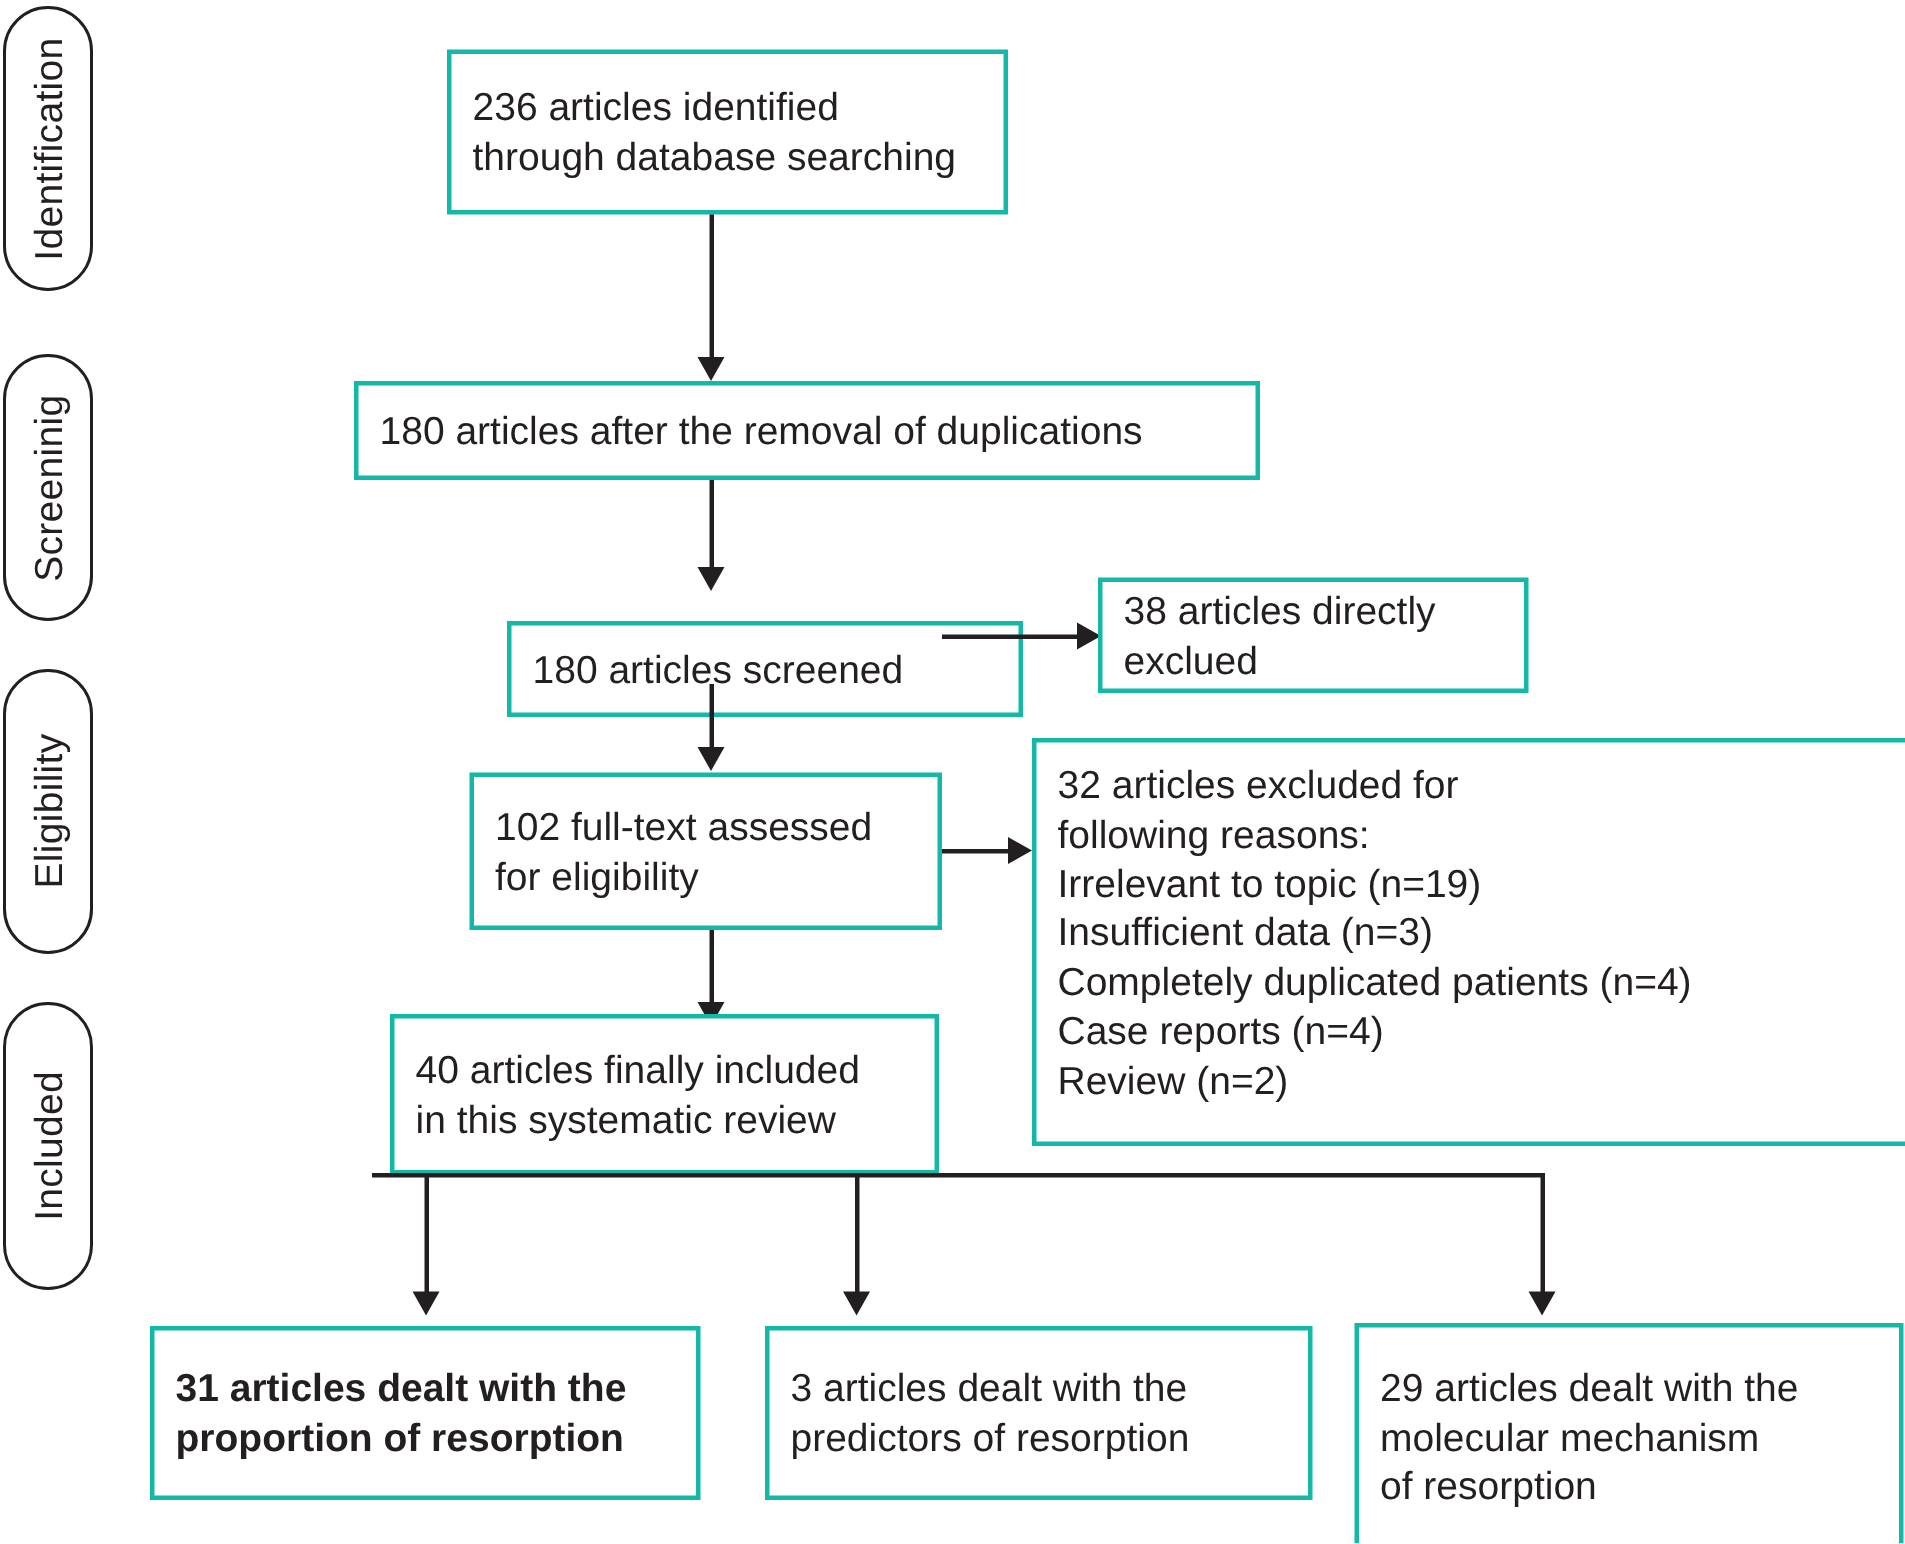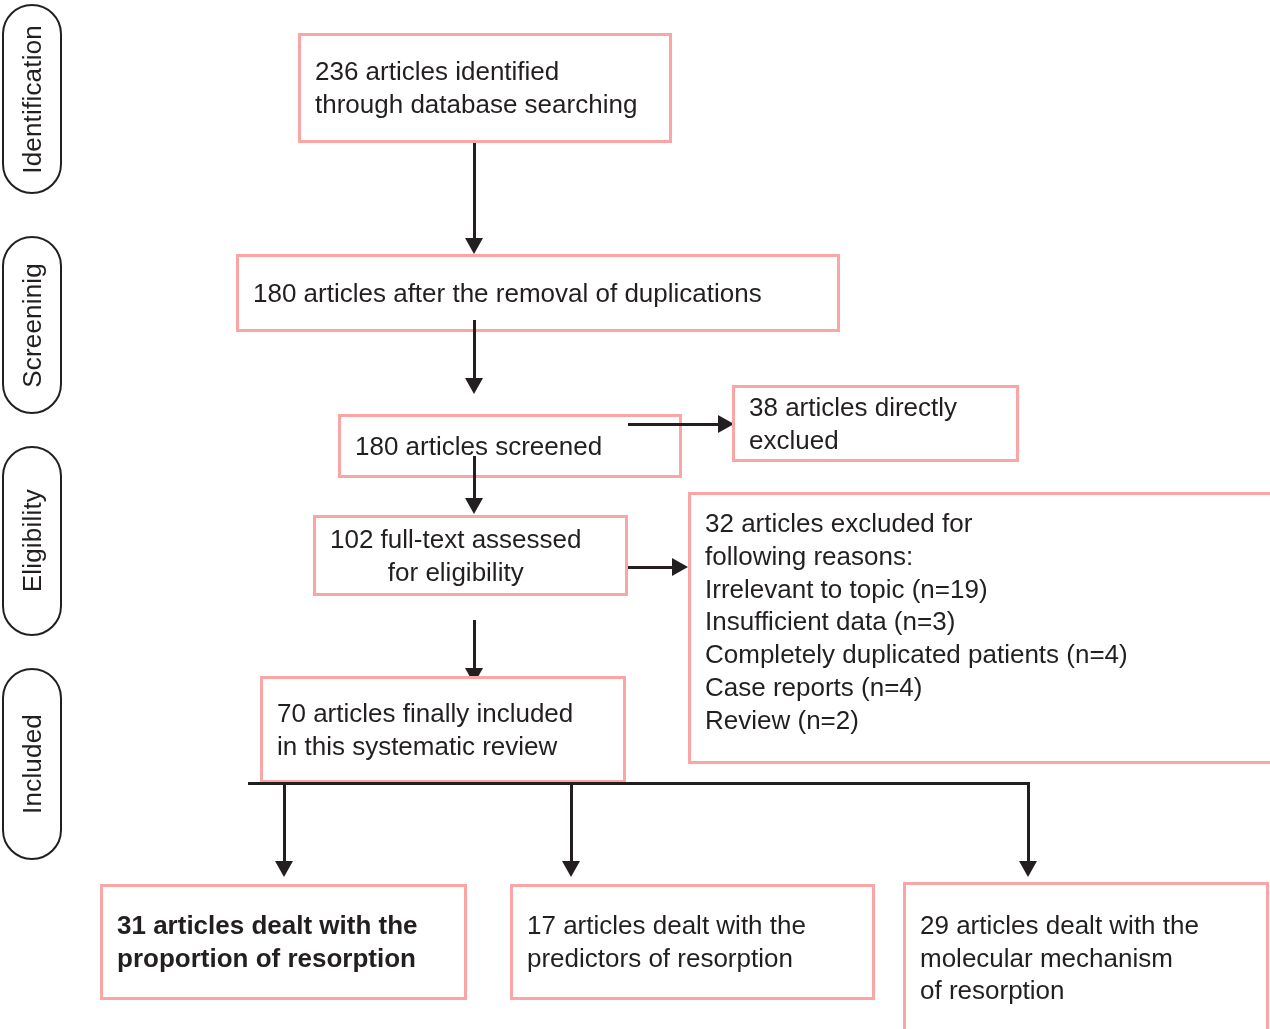--- a/index.html
+++ b/index.html
@@ -39,21 +39,21 @@
     font-size: 26px;
     letter-spacing: 0.2px;
     line-height: 1;
     color: #231f20;
   }
 
   
   .flow-box {
     position: absolute;
     box-sizing: border-box;
-    border: 3px solid #fca5a5;
+    border: 3px solid #14b8a6;
     background: #ffffff;
     display: flex;
     align-items: center;
     padding: 6px 14px;
   }
   .flow-box .box-text {
     font-size: 26px;
     line-height: 1.26;
     color: #231f20;
     white-space: pre-line;
@@ -109,21 +109,21 @@
   </div>
 
   <div class="flow-box" style="left:298px; top:33px; width:374px; height:110px;">
     <span class="box-text">236 articles identified
 through database searching</span>
   </div>
 
   <div class="conn conn-v" style="left:473px; top:143px; height:100px;"></div>
   <div class="arrow-down" style="left:465px; top:238px;"></div>
 
-  <div class="flow-box" style="left:236px; top:254px; width:604px; height:78px;">
+  <div class="flow-box" style="left:236px; top:254px; width:604px; height:66px;">
     <span class="box-text">180 articles after the removal of duplications</span>
   </div>
 
   <div class="conn conn-v" style="left:473px; top:320px; height:64px;"></div>
   <div class="arrow-down" style="left:465px; top:378px;"></div>
 
   <div class="flow-box" style="left:338px; top:392px; width:344px; height:64px;margin-top:22px;">
     <span class="box-text">180 articles screened</span>
   </div>
 
@@ -131,21 +131,21 @@
   <div class="arrow-right" style="left:718px; top:415px;"></div>
 
   <div class="flow-box" style="left:732px; top:385px; width:287px; height:77px;">
     <span class="box-text">38 articles directly
 exclued</span>
   </div>
 
   <div class="conn conn-v" style="left:473px; top:456px; height:50px;"></div>
   <div class="arrow-down" style="left:465px; top:498px;"></div>
 
-  <div class="flow-box" style="left:313px; top:515px; width:315px; height:81px;text-align:center;">
+  <div class="flow-box" style="left:313px; top:515px; width:315px; height:105px;">
     <span class="box-text">102 full-text assessed
 for eligibility</span>
   </div>
 
   <div class="conn conn-h" style="left:628px; top:566px; width:50px;"></div>
   <div class="arrow-right" style="left:672px; top:558px;"></div>
 
   <div class="flow-box top-align" style="left:688px; top:492px; width:592px; height:272px;">
     <span class="box-text">32 articles excluded for
 following reasons:
@@ -153,42 +153,42 @@
 Insufficient data (n=3)
 Completely duplicated patients (n=4)
 Case reports (n=4)
 Review (n=2)</span>
   </div>
 
   <div class="conn conn-v" style="left:473px; top:620px; height:58px;"></div>
   <div class="arrow-down" style="left:465px; top:668px;"></div>
 
   <div class="flow-box" style="left:260px; top:676px; width:366px; height:107px;">
-    <span class="box-text">70 articles finally included
+    <span class="box-text">40 articles finally included
 in this systematic review</span>
   </div>
 
   <div class="conn conn-h conn-thick" style="left:248px; top:782px; width:782px;"></div>
 
   <div class="conn conn-v" style="left:283px; top:782px; height:84px;"></div>
   <div class="arrow-down" style="left:275px; top:861px;"></div>
 
   <div class="conn conn-v" style="left:570px; top:782px; height:84px;"></div>
   <div class="arrow-down" style="left:562px; top:861px;"></div>
 
   <div class="conn conn-v conn-thick" style="left:1027px; top:782px; height:84px;"></div>
   <div class="arrow-down" style="left:1019px; top:861px;"></div>
 
   <div class="flow-box" style="left:100px; top:884px; width:367px; height:116px;font-weight:bold;">
     <span class="box-text">31 articles dealt with the
 proportion of resorption</span>
   </div>
 
   <div class="flow-box" style="left:510px; top:884px; width:365px; height:116px;">
-    <span class="box-text">17 articles dealt with the
+    <span class="box-text">3 articles dealt with the
 predictors of resorption</span>
   </div>
 
   <div class="flow-box" style="left:903px; top:882px; width:366px; height:152px;">
     <span class="box-text">29 articles dealt with the
 molecular mechanism
  of resorption</span>
   </div>
 
 </div>

